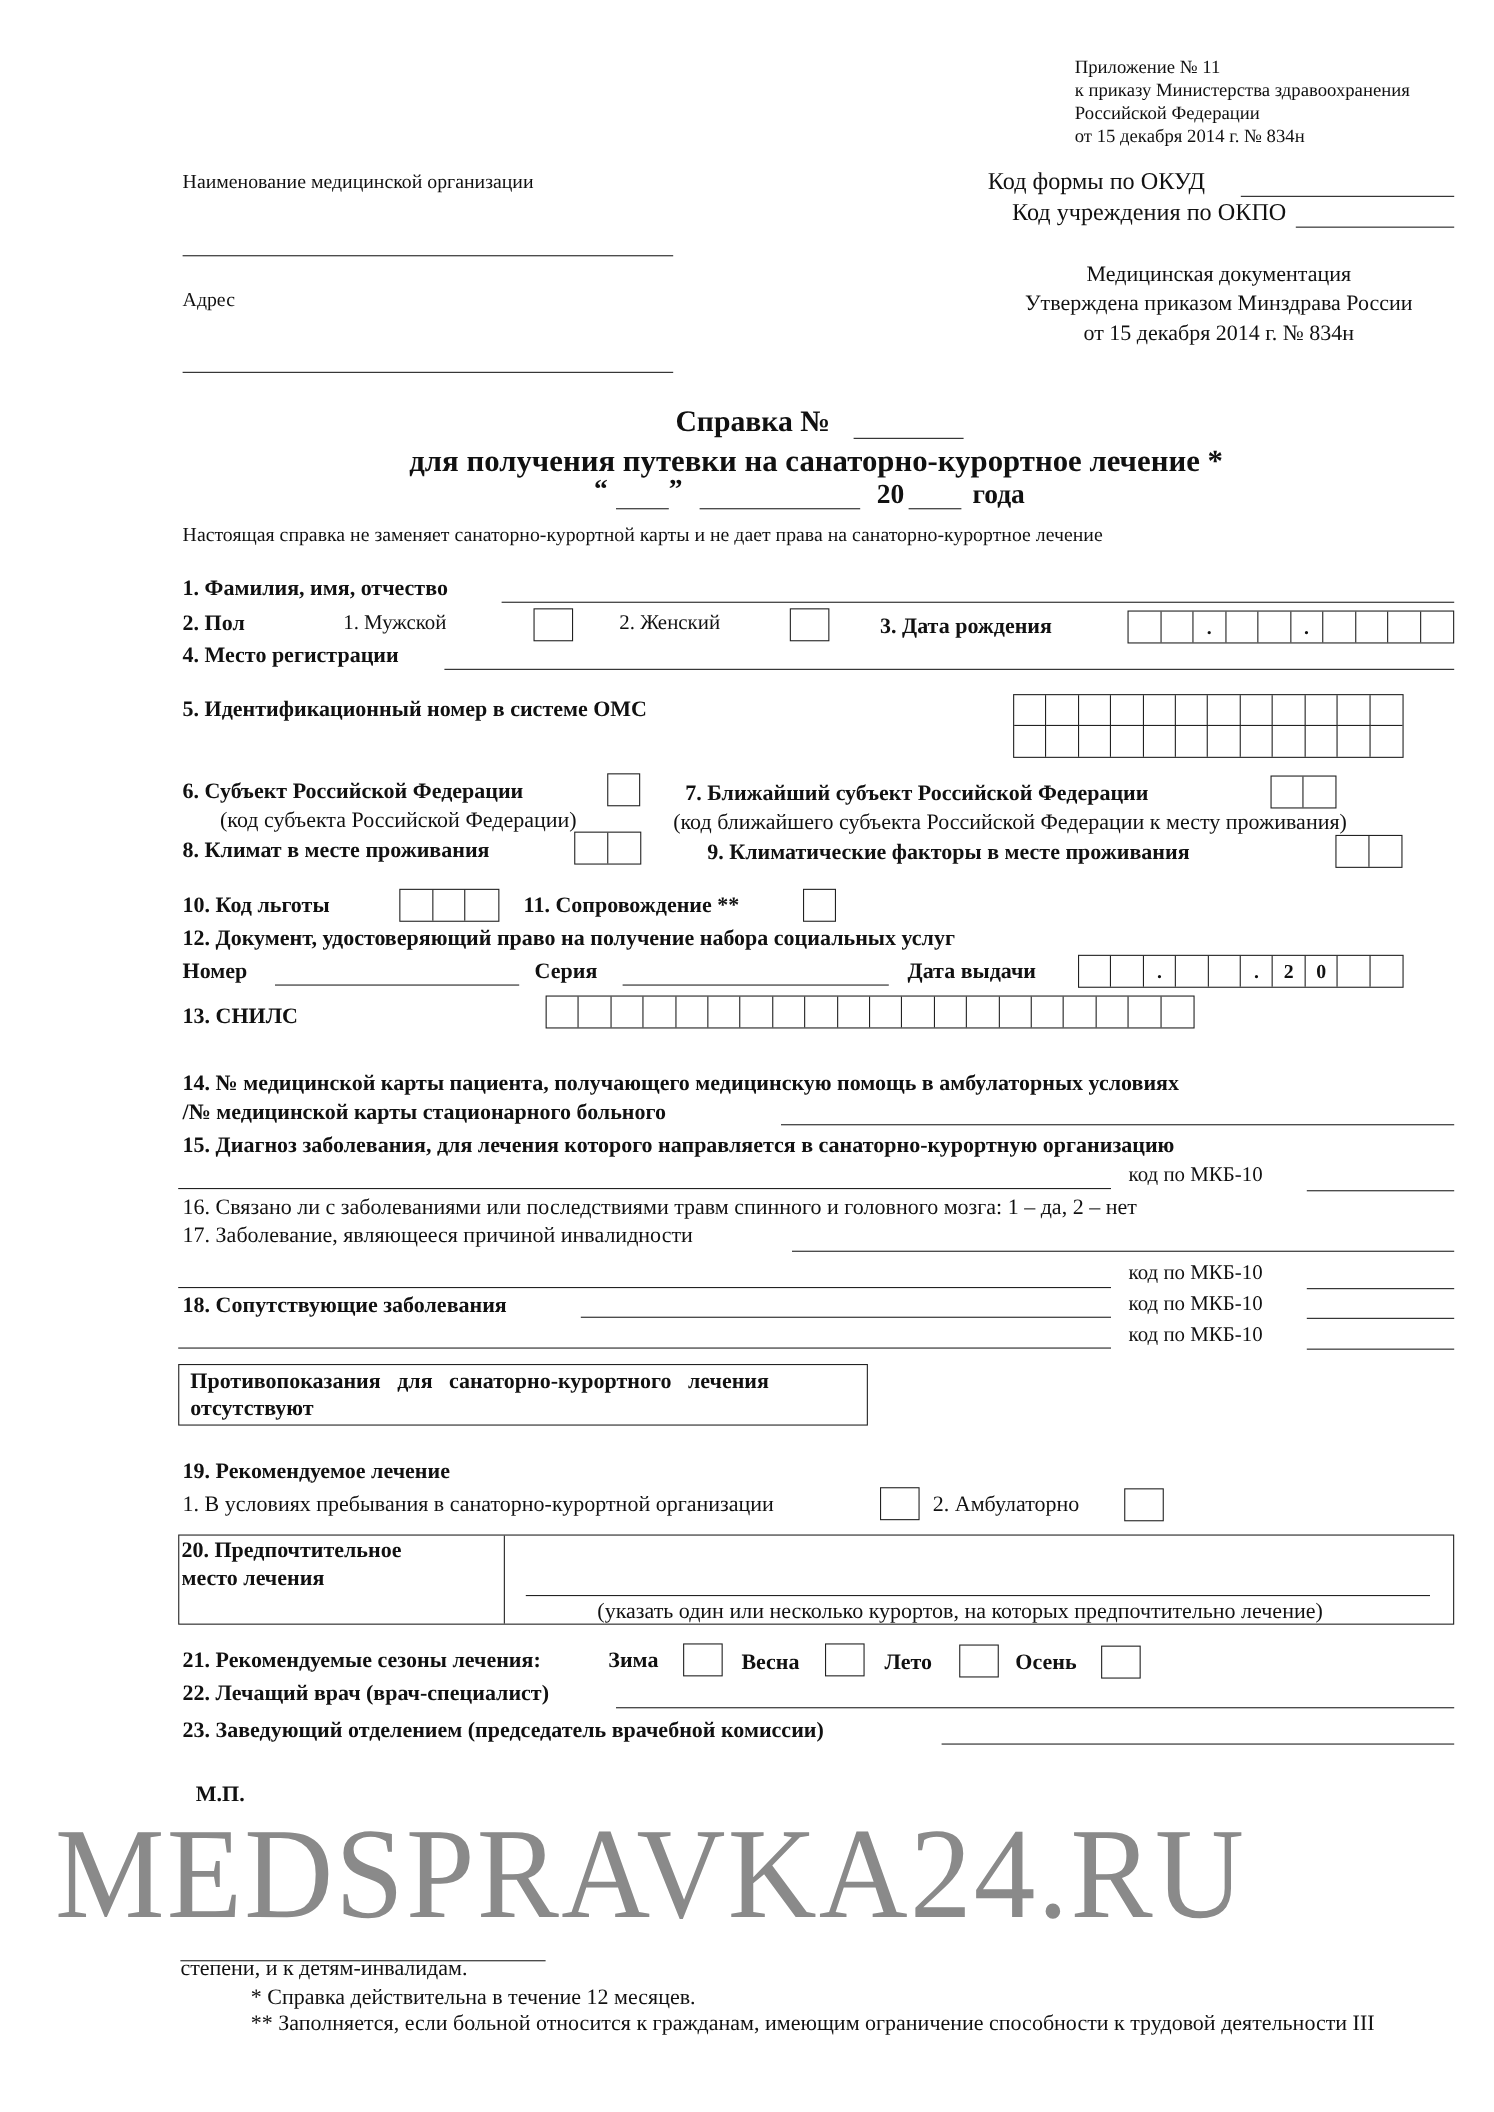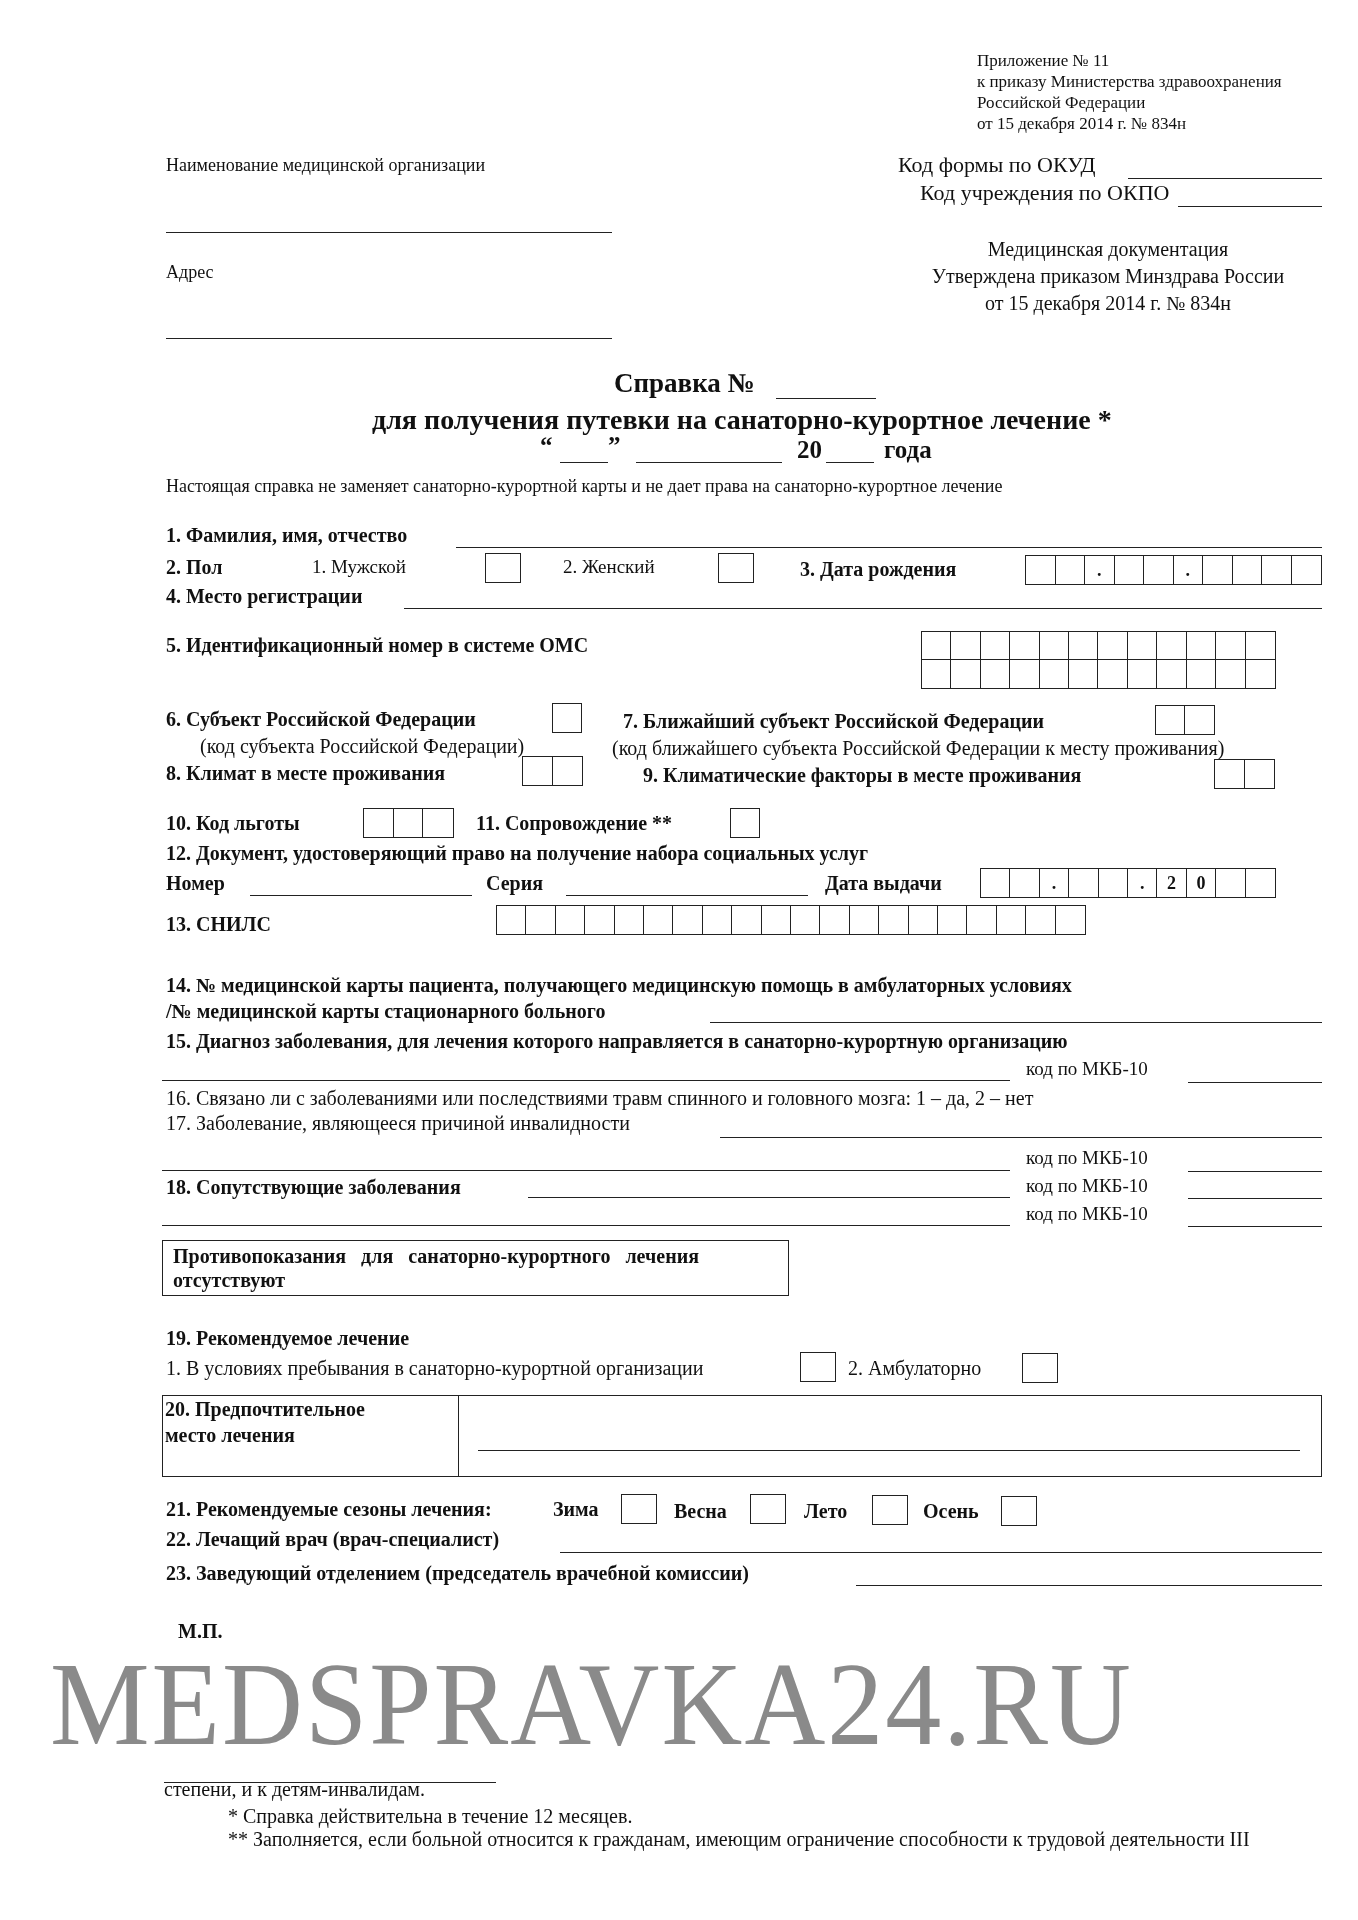--- a/index.html
+++ b/index.html
@@ -219,20 +219,21 @@
 <div class="abs n" style="left:166px;top:1357px;font-size:20px;">1. В условиях пребывания в санаторно-курортной организации</div>
 <div class="box" style="left:800px;top:1352px;width:36px;height:30px;"></div>
 <div class="abs n" style="left:848px;top:1357px;font-size:20px;">2. Амбулаторно</div>
 <div class="box" style="left:1022px;top:1353px;width:36px;height:30px;"></div>
 
 <div class="frame" style="left:162px;top:1395px;width:1160px;height:82px;">
   <div style="position:absolute;left:295px;top:0;bottom:0;border-left:1.6px solid #222;"></div>
   <div class="abs b" style="left:2px;top:2px;">20. Предпочтительное</div>
   <div class="abs b" style="left:2px;top:28px;">место лечения</div>
   <div class="line" style="left:315px;top:54px;width:822px;"></div>
+  <div class="abs sm" style="left:380px;top:58px;">(указать один или несколько курортов, на которых предпочтительно лечение)</div>
 </div>
 
 <div class="abs b" style="left:166px;top:1498px;">21. Рекомендуемые сезоны лечения:</div>
 <div class="abs b" style="left:553px;top:1498px;">Зима</div>
 <div class="box" style="left:621px;top:1494px;width:36px;height:30px;"></div>
 <div class="abs b" style="left:674px;top:1500px;">Весна</div>
 <div class="box" style="left:750px;top:1494px;width:36px;height:30px;"></div>
 <div class="abs b" style="left:804px;top:1500px;">Лето</div>
 <div class="box" style="left:872px;top:1495px;width:36px;height:30px;"></div>
 <div class="abs b" style="left:923px;top:1500px;">Осень</div>

